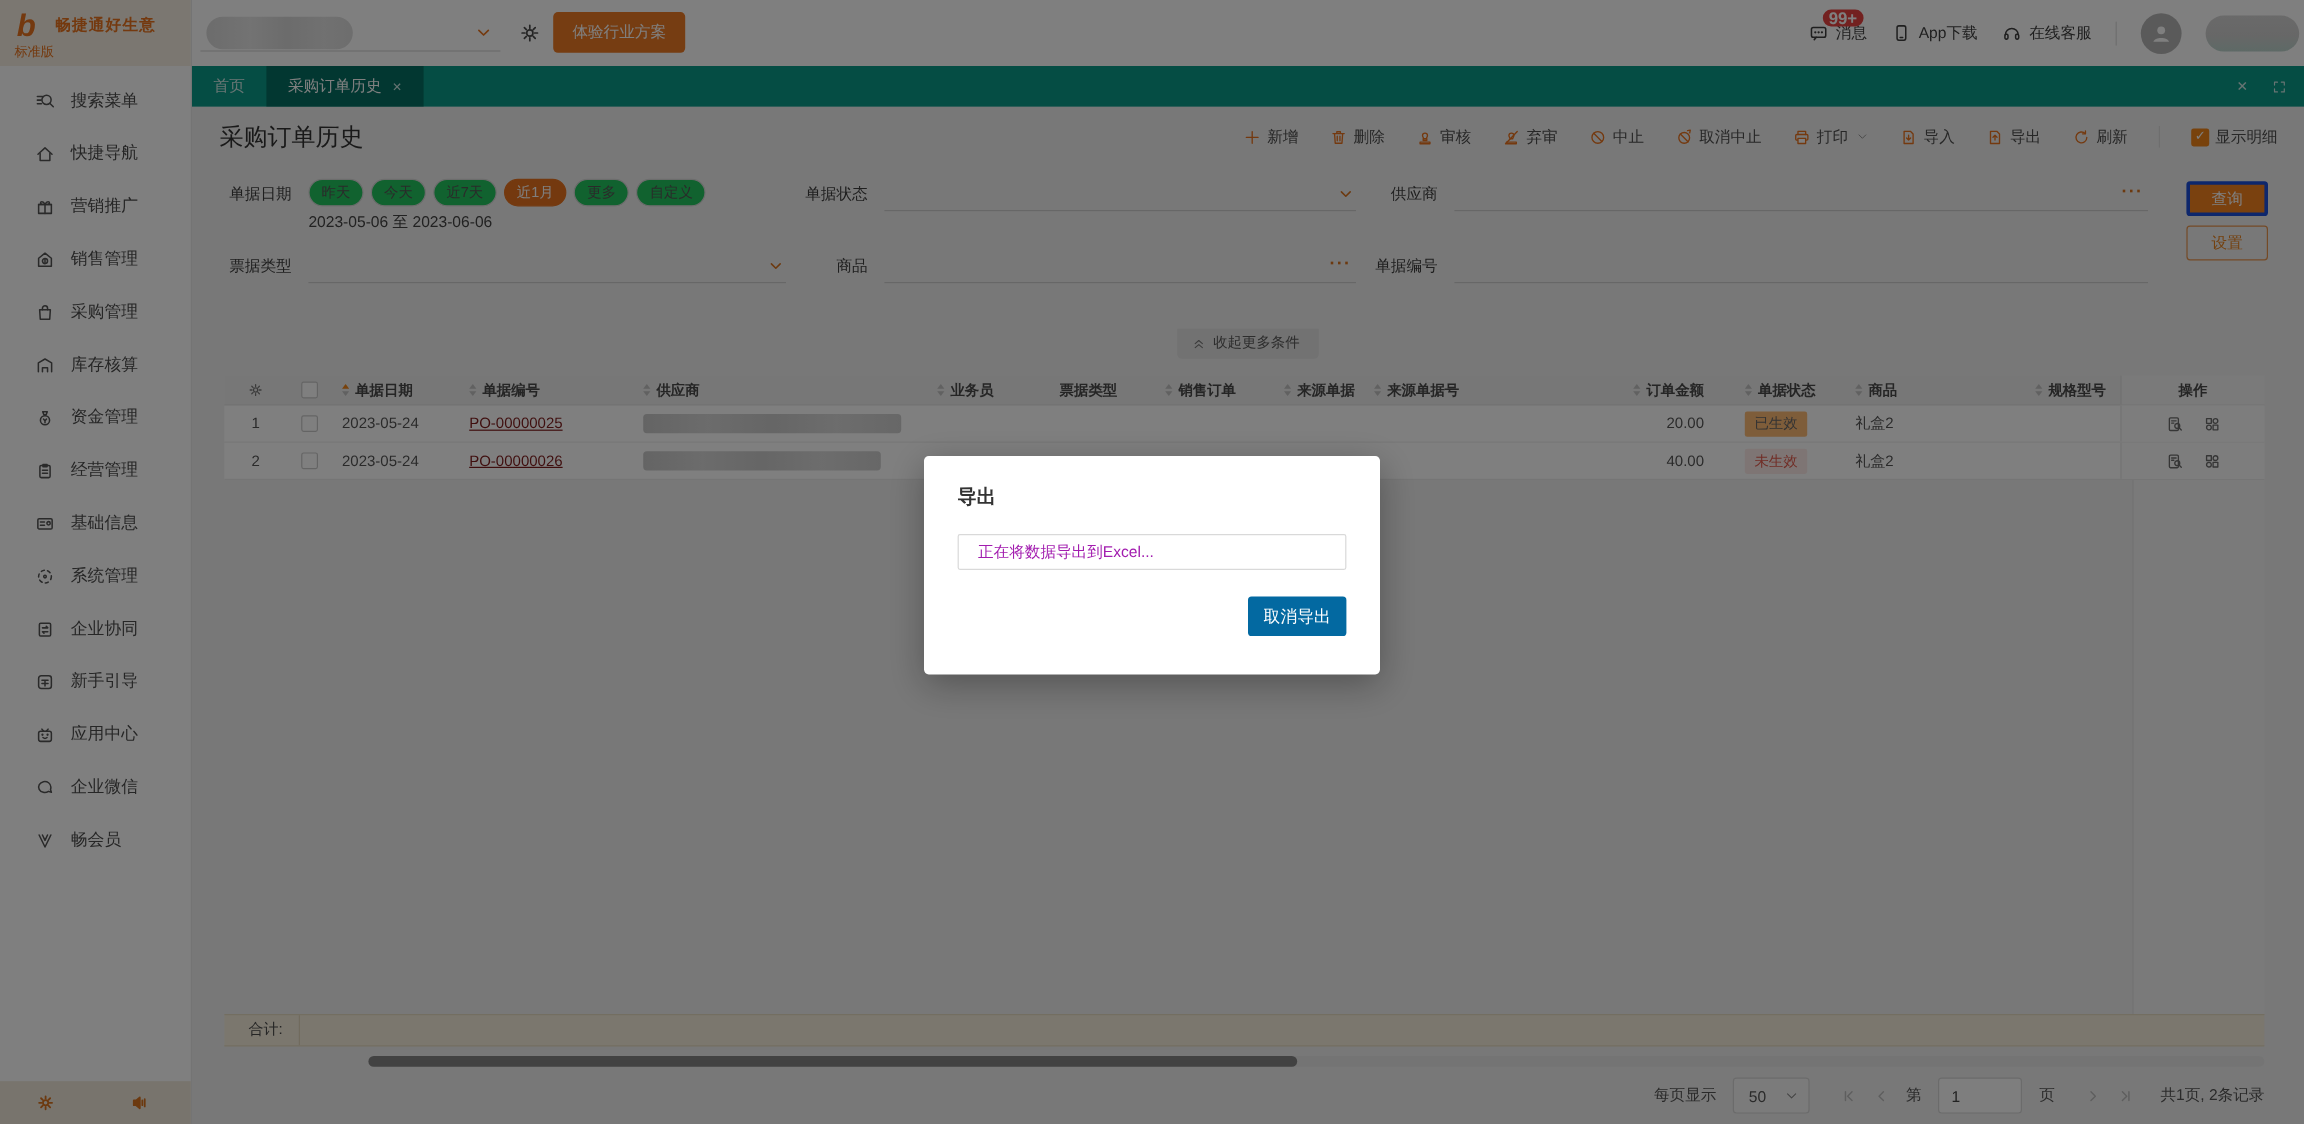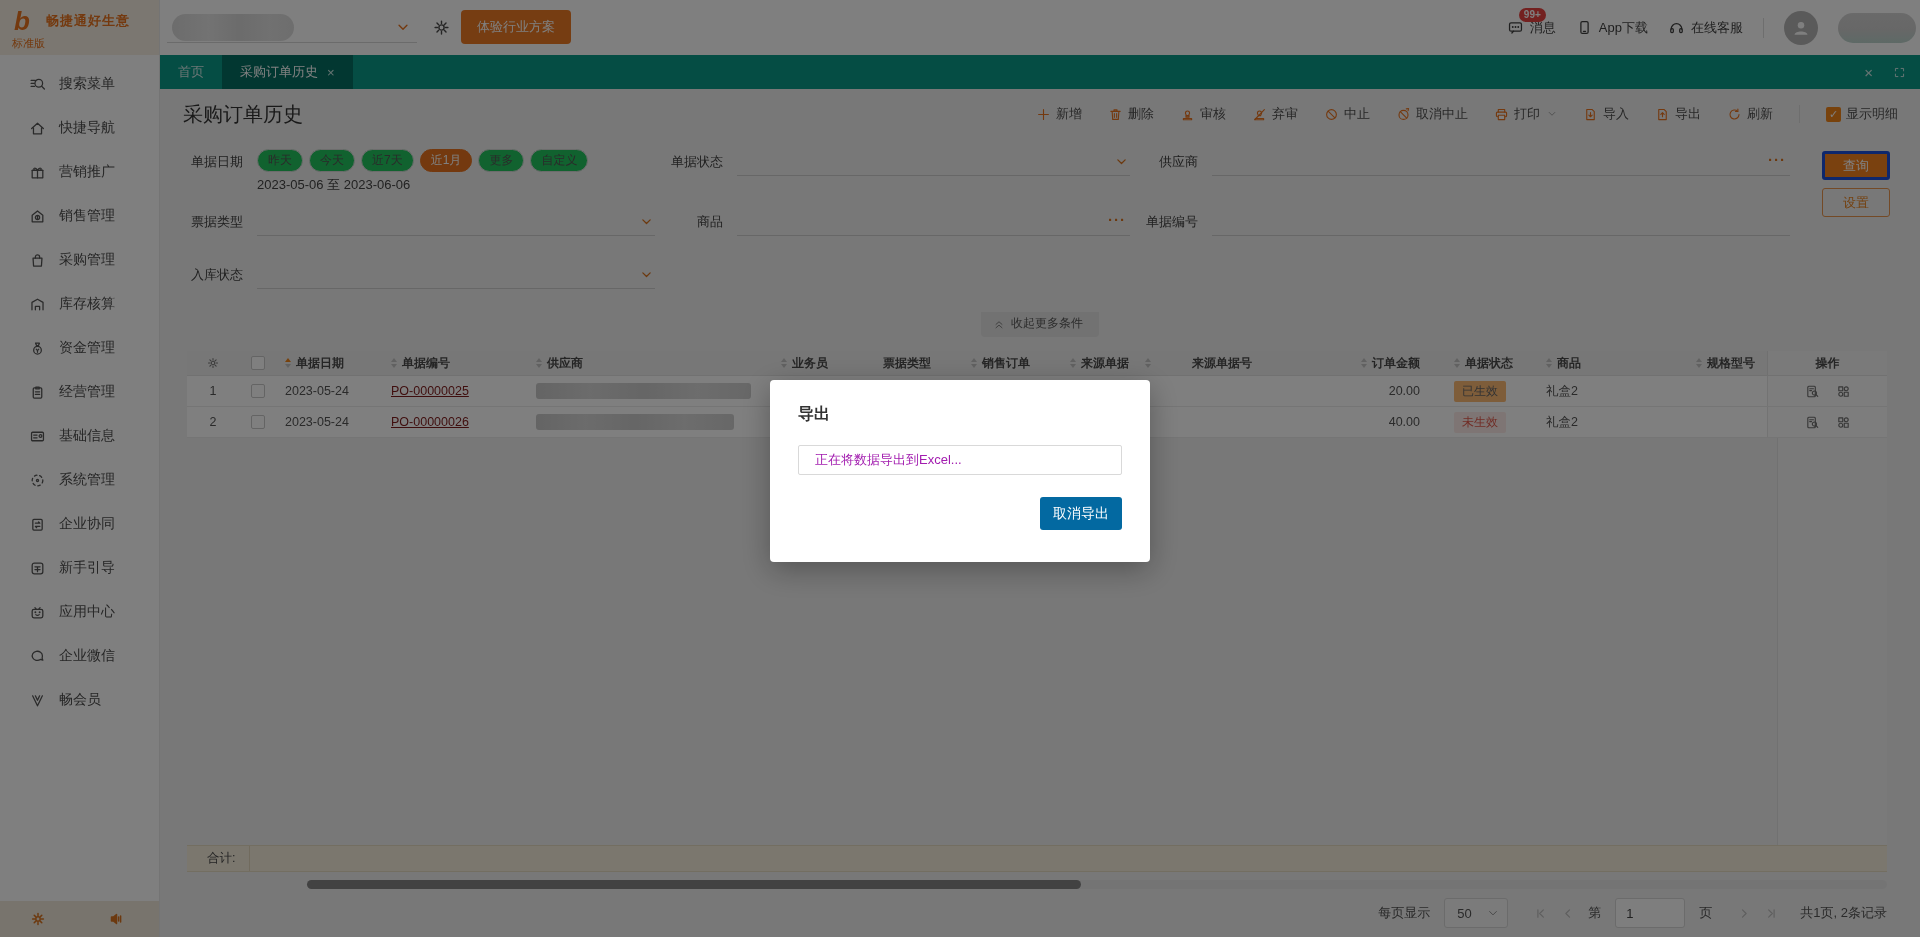--- a/index.html
+++ b/index.html
@@ -34,21 +34,21 @@
   .search-underline { position:absolute; left:7px; top:42px; width:250px; border-bottom:1px solid #d6d6d6; }
   .top-chevron { position:absolute; left:236px; top:20px; color:#e8731e; }
   .top-chevron svg { width:14px; height:14px; stroke-width:1.6; }
   .top-gear { position:absolute; left:272px; top:18px; color:#4a4a4a; }
   .top-gear svg { width:19px; height:19px; }
   .industry-btn { position:absolute; left:301px; top:10px; height:34px; padding:0 16px; background:#ed7a24; color:#fff;
     border:none; border-radius:4px; font-size:13px; display:flex; align-items:center; cursor:pointer; font-family:inherit; }
   .top-right { position:absolute; right:4px; top:0; height:55px; display:flex; align-items:center; gap:20px; }
   .top-link { display:flex; align-items:center; gap:6px; color:#3f3f3f; font-size:13px; cursor:pointer; position:relative; }
   .top-link svg { width:17px; height:17px; color:#3f3f3f; }
-  .msg-badge { position:absolute; left:12px; top:-11px; background:#e64340; color:#fff; font-size:10px; line-height:14px;
+  .msg-badge { position:absolute; left:12px; top:-11px; background:#e64340; color:#fff; font-size:14px; line-height:14px;
     padding:0 5px; border-radius:8px; font-weight:bold; }
   .top-divider { width:1px; height:20px; background:#ddd; }
   .avatar { width:34px; height:34px; border-radius:50%; background:#b5b5b5; display:flex; align-items:center; justify-content:center; }
   .avatar svg { width:20px; height:20px; color:#fff; fill:#fff; stroke:none; }
   .user-pill { width:78px; height:30px; border-radius:15px;
     background:linear-gradient(180deg,#d4d4d4 0%,#cfcfcf 55%,#bcd4cd 100%); }
 
   
   .tabbar { height:34px; background:#0b9a89; display:flex; align-items:stretch; position:relative; flex:none; }
   .tab { display:flex; align-items:center; padding:0 18px; font-size:13px; color:#d2ece8; cursor:pointer; }
@@ -91,21 +91,21 @@
   .collapse-bar { display:flex; justify-content:center; margin-top:12px; flex:none; }
   .collapse-tab { background:#e4e4e4; border-radius:0 0 4px 4px; padding:3px 16px 5px 12px; display:flex; align-items:center; gap:6px; color:#5a5a5a; font-size:12px; cursor:pointer; }
   .collapse-tab svg { width:12px; height:12px; color:#777; }
 
   
   .table-card { margin:14px 33px 0 27px; flex:1; display:flex; flex-direction:column; min-height:0; position:relative; }
   .trow { display:flex; align-items:stretch; flex:none; }
   .cell { display:flex; align-items:center; padding:0 8px; overflow:hidden; white-space:nowrap; flex:none; }
   .c-gear{width:52px;justify-content:center;} .c-check{width:38px;justify-content:center;}
   .c-date{width:106px;} .c-no{width:145px;} .c-sup{width:245px;} .c-sales{width:102px;}
-  .c-bill{width:88px;} .c-so{width:89px;} .c-src{width:85px;justify-content:flex-end;} .c-srcno{width:143px;gap:36px;}
+  .c-bill{width:88px;} .c-so{width:89px;} .c-src{width:85px;justify-content:flex-end;} .c-srcno{width:143px;}
   .c-amt{width:166px;justify-content:flex-end;padding-right:26px;} .c-status{width:92px;}
   .c-goods{width:150px;} .c-spec{width:79px;} .c-op{flex:1;min-width:110px;justify-content:center;gap:16px;}
   .thead { height:25px; background:#efefef; border-bottom:1px solid #e2e2e2; font-size:12px; color:#4a4a4a; }
   .thead .cell { font-weight:bold; }
   .thead .c-op { background:#f4f4f4; border-left:1px solid #e0e0e0; }
   .thead svg.hgear { width:14px; height:14px; color:#777; }
   .sort { display:inline-flex; flex-direction:column; margin-right:5px; }
   .sort i { display:block; width:0; height:0; border:3.5px solid transparent; }
   .sort .up { border-bottom:4.5px solid #c2c2c2; margin-bottom:2px; border-top:none; }
   .sort .dn { border-top:4.5px solid #c2c2c2; border-bottom:none; }
@@ -485,30 +485,20 @@
             <span class="f-label">商品</span>
             <div class="f-field">
               <span class="f-ellipsis">···</span>
             </div>
           </div>
           <div class="f-item">
             <span class="f-label">单据编号</span>
             <div class="f-field"></div>
           </div>
 
-          <div class="f-item">
-            <span class="f-label">入库状态</span>
-            <div class="f-field">
-              <span class="f-chev">
-                  <svg class="ic" viewBox="0 0 16 16">
-                    <path d="M3.5 6l4.5 4.5L12.5 6"></path>
-                  </svg>
-                </span>
-            </div>
-          </div>
           <div></div>
             <div></div>
         </div>
         <div class="filter-btns">
           <button class="btn-query">查询</button>
           <button class="btn-settings">设置</button>
         </div>
       </div>
 
       <div class="collapse-bar">

